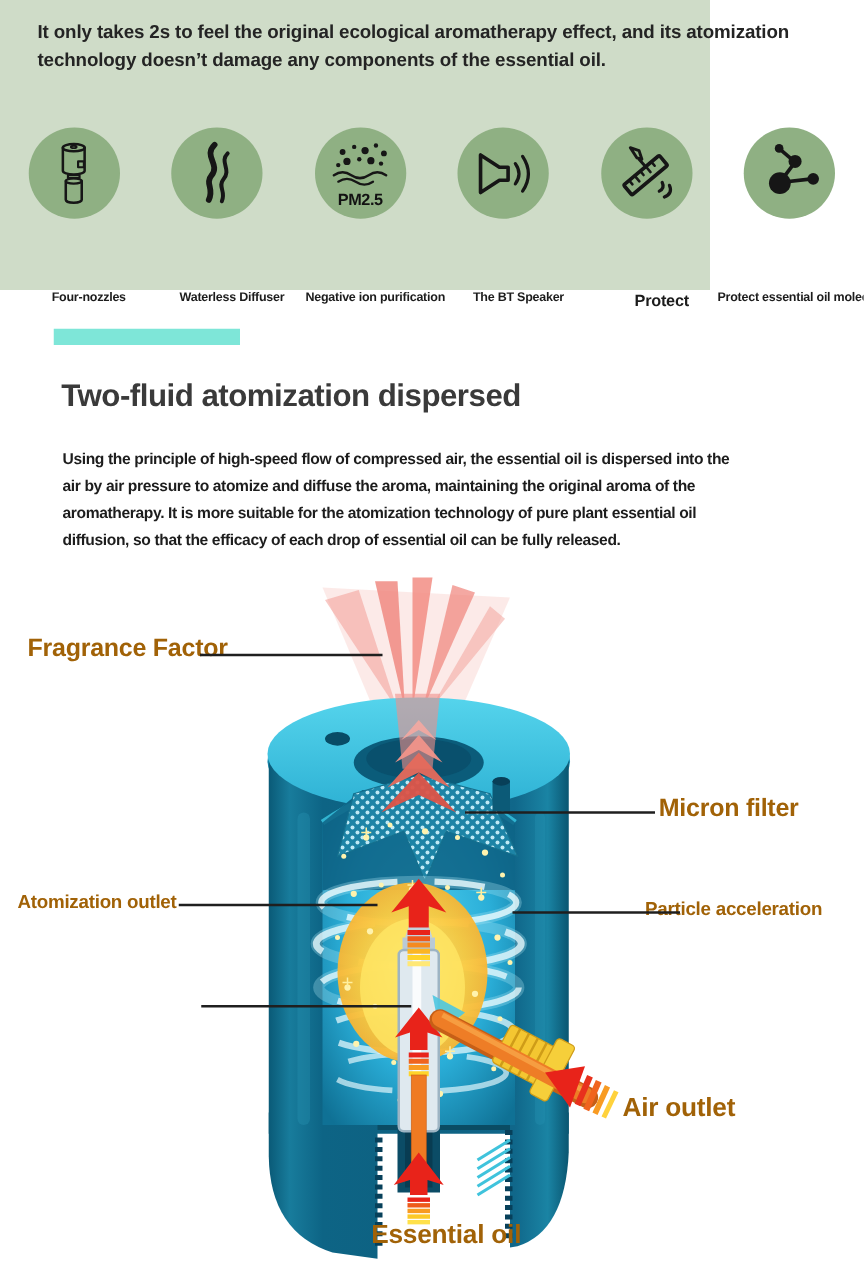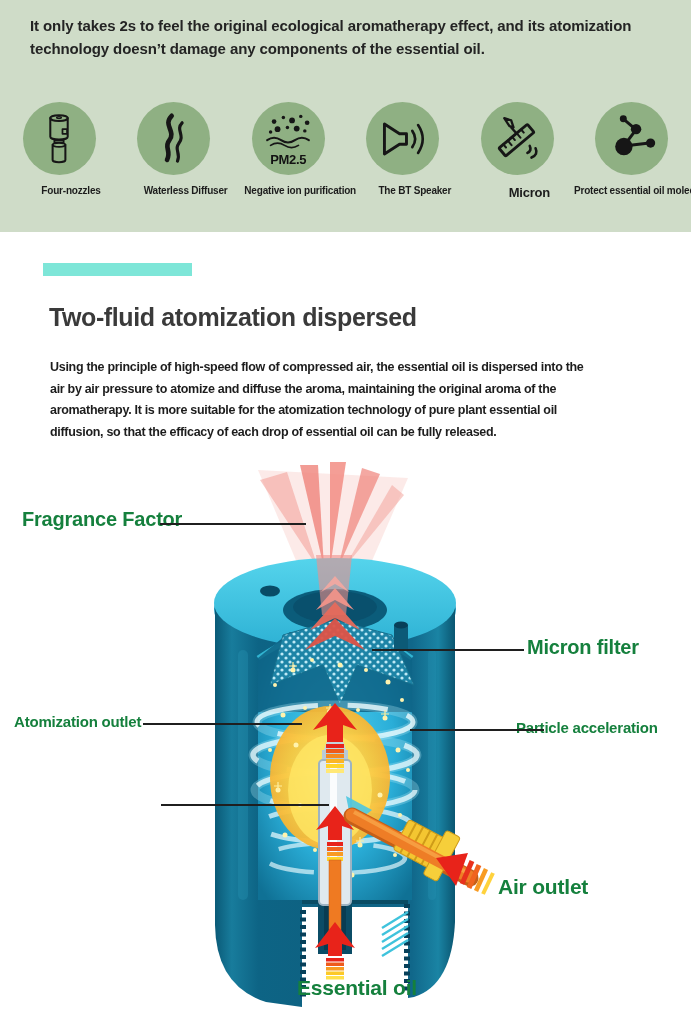--- a/index.html
+++ b/index.html
@@ -1,42 +1,42 @@
 <!DOCTYPE html>
 <html><head>
 <meta charset="utf-8">
 <style>
   html,body{margin:0;padding:0;background:#ffffff;}
   .page{position:relative;width:691px;height:1024px;margin:0 auto;background:#ffffff;overflow:hidden;
         font-family:"Liberation Sans",sans-serif;}
   
-  .hero{position:absolute;left:0;top:0;width:691px;height:232px;background:#cfdcc8;}
+  .hero{position:absolute;left:0;top:0;width:568px;height:232px;background:#cfdcc8;}
   .intro{position:absolute;left:30px;top:14px;width:638px;margin:0;
          font-size:15px;font-weight:700;line-height:1.55;color:#242424;letter-spacing:-0.1px;}
   .features{position:absolute;left:0;top:102px;width:691px;display:flex;justify-content:space-between;
             padding:0 2px;box-sizing:border-box;}
-  .feature{width:114px;display:flex;flex-direction:column;align-items:center;position:relative;}
+  .feature{width:114px;display:flex;flex-direction:column;align-items:center;position:relative;gap:48px;}
   .circle{width:73px;height:73px;border-radius:50%;background:#8fb083;position:relative;
           display:flex;align-items:center;justify-content:center;}
   .circle svg{width:58px;height:58px;}
   .pm-badge{position:absolute;left:0;right:0;bottom:8px;text-align:center;
             font-size:13px;font-weight:700;color:#121212;letter-spacing:-0.3px;}
   .f-label{margin-top:10px;font-size:10px;font-weight:700;color:#1c1c1c;white-space:nowrap;
            letter-spacing:-0.2px;margin-left:24px;}
   .feature:nth-child(5) .f-label{font-size:13px;}
   
   .accent-bar{position:absolute;left:43px;top:263px;width:149px;height:13px;background:#7ee6d8;}
   .tech-title{position:absolute;left:49px;top:303px;margin:0;font-size:25px;font-weight:700;
               color:#3a3a3a;letter-spacing:-0.4px;}
   .tech-body{position:absolute;left:50px;top:357px;width:548px;margin:0;
              font-size:12.5px;font-weight:700;line-height:21.5px;color:#1d1d1d;letter-spacing:-0.3px;}
   
   .diagram{position:absolute;left:0;top:460px;width:691px;height:564px;}
   .diagram svg.art{position:absolute;left:0;top:0;}
-  .dlabel{position:absolute;color:#15803d;font-weight:700;white-space:nowrap;letter-spacing:-0.2px;}
+  .dlabel{position:absolute;color:#a16207;font-weight:700;white-space:nowrap;letter-spacing:-0.2px;}
   .dlabel.big{font-size:20px;}
   .dlabel.small{font-size:15px;}
   .leader{position:absolute;height:1.5px;background:#1f1f1f;}
   .ic{stroke:#161616;fill:none;stroke-linecap:round;stroke-linejoin:round;}
 </style>
 </head>
 <body>
 
 <div class="page">
 
@@ -108,21 +108,21 @@
         <div class="circle">
           <svg viewBox="0 0 100 100">
             <g transform="rotate(-40 50 50)">
               <rect class="ic" x="16" y="42" width="64" height="18" rx="2" stroke-width="5"></rect>
               <path class="ic" d="M26,42 v7 M36,42 v10 M46,42 v7 M56,42 v10 M66,42 v7" stroke-width="3.5"></path>
             </g>
             <path class="ic" d="M28,14 l12,4 4,12 -7,-2 z M40,30 l8,9" stroke-width="4"></path>
             <path class="ic" d="M72,62 q4,8 -4,12 M82,66 q5,11 -7,16" stroke-width="4.5"></path>
           </svg>
         </div>
-        <div class="f-label">Micron</div>
+        <div class="f-label">Protect</div>
       </div>
 
       <div class="feature">
         <div class="circle">
           <svg viewBox="0 0 100 100">
             <g stroke="#161616" stroke-width="5">
               <line x1="36" y1="62" x2="57" y2="34"></line>
               <line x1="36" y1="62" x2="80" y2="57"></line>
               <line x1="57" y1="34" x2="36" y2="16"></line>
             </g>

